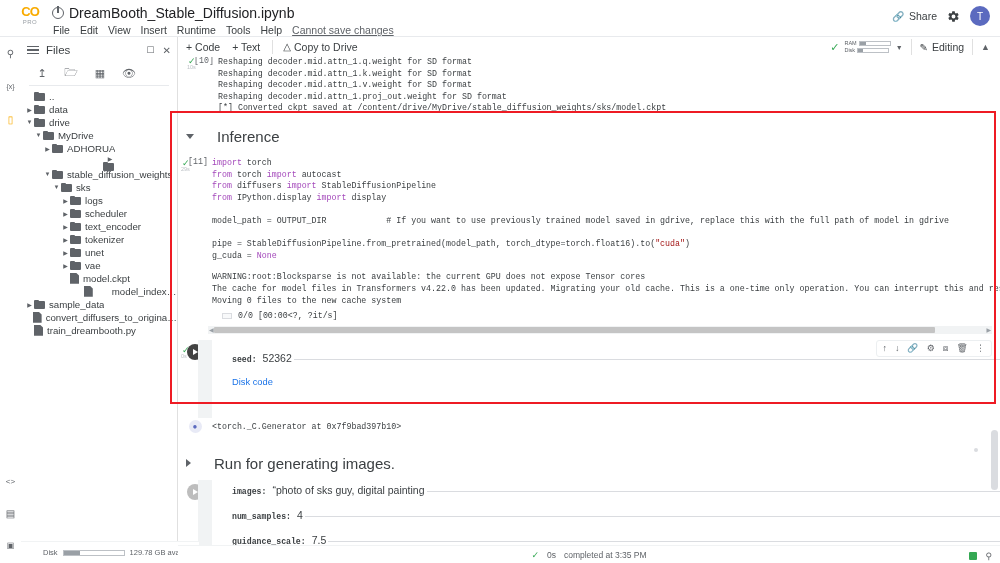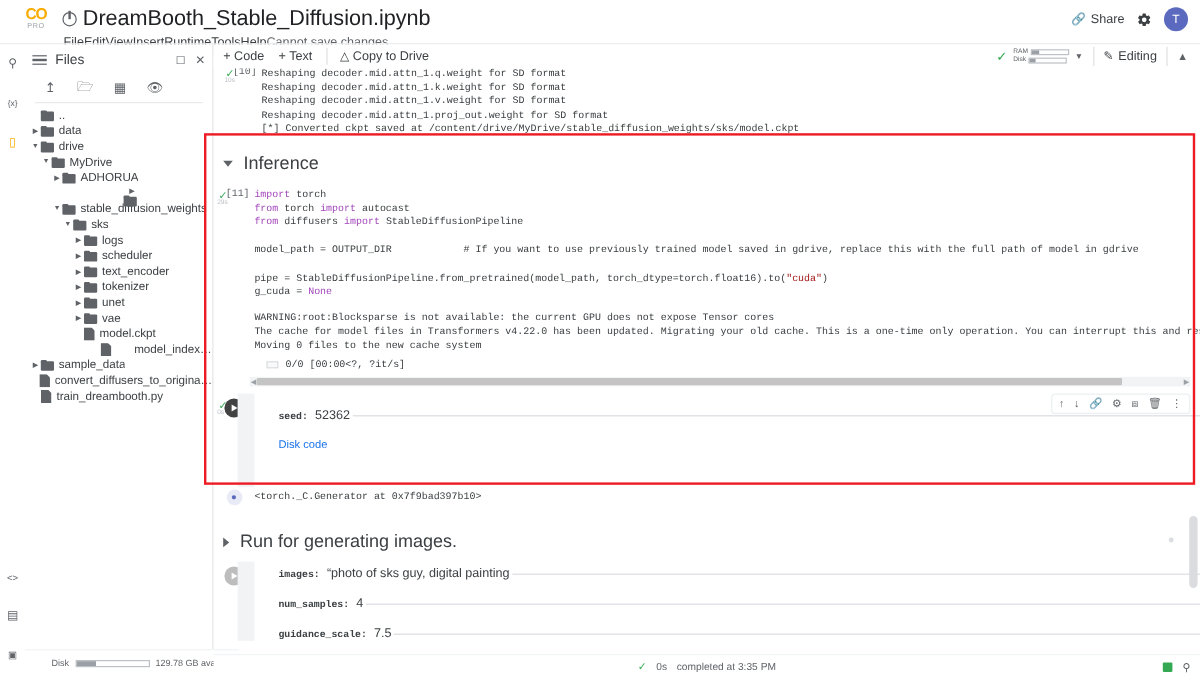--- a/index.html
+++ b/index.html
@@ -13,22 +13,22 @@
 
   
   .topbar { height: 36px; display: flex; align-items: flex-start; padding: 4px 8px 0 8px; position: relative; }
   .logo-wrap { width: 44px; display: flex; flex-direction: column; align-items: center; padding-top: 2px; }
   .logo-co { font-size: 13px; font-weight: bold; color: #f9ab00; letter-spacing: -1px; line-height: 12px; }
   .logo-pro { font-size: 6px; color: #9aa0a6; letter-spacing: .5px; margin-top: 1px; }
   .title-block { padding-top: 1px; }
   .title-row { display: flex; align-items: center; gap: 5px; }
   .nb-icon { width: 12px; height: 12px; border: 1.4px solid #5f6368; border-radius: 50%; position: relative; }
   .nb-icon:after { content:""; position:absolute; left:4.2px; top:-2px; width:1.4px; height:7px; background:#5f6368; }
-  .nb-title { font-size: 18px; color: #202124; }
-  .menu-row { display: flex; margin-top: 3px; padding-left: 1px; }
+  .nb-title { font-size: 14px; color: #202124; }
+  .menu-row { display: flex; gap: 10px; margin-top: 3px; padding-left: 1px; }
   .menu-row span { font-size: 10.5px; color: #3c4043; cursor: default; }
   .menu-row span.link { color: #5f6368; text-decoration: underline; }
   .top-right { position: absolute; right: 10px; top: 6px; display: flex; align-items: center; gap: 10px; }
   .share-btn { display: flex; align-items: center; gap: 4px; font-size: 10.5px; color: #3c4043; }
   .chain { font-size: 10px; color: #5f6368; }
   .gear { width: 13px; height: 13px; position: relative; }
   .gear svg { display:block; }
   .avatar { width: 20px; height: 20px; border-radius: 50%; background: #5b6abf; color: #fff;
             font-size: 10px; display: flex; align-items: center; justify-content: center; }
   .topbar-divider { position: absolute; left: 0; top: 36px; width: 1000px; height: 1px; background: #e8eaed; }
@@ -101,21 +101,21 @@
   .out-line { font-size: 8.3px; line-height: 11.6px; color: #3c4043; white-space: pre; }
   .clip-top { height: 8px; overflow: hidden; }
   .exec-ok { position: absolute; left: 4px; top: 0px; font-size: 9px; color: #34a853; }
   .exec-sub { position: absolute; left: 3px; top: 8px; font-size: 5.5px; color: #bdc1c6; }
 
   
   .redbox { position: absolute; left: 170px; top: 111px; width: 826px; height: 293px;
             border: 2px solid #ee1b24; pointer-events: none; z-index: 20; }
 
   
-  .sec-head { display: flex; align-items: center; gap: 9px; padding-left: 6px; }
+  .sec-head { display: flex; align-items: center; gap: 23px; padding-left: 6px; }
   .tri { width: 0; height: 0; border-left: 4px solid transparent; border-right: 4px solid transparent;
          border-top: 5px solid #5f6368; }
   .tri.right { border: none; border-top: 4px solid transparent; border-bottom: 4px solid transparent;
                border-left: 5px solid #5f6368; }
   .sec-title { font-size: 15px; color: #3c4043; }
 
   
   .cell { position: relative; display: flex; }
   .code-body { flex: 1; position: relative; }
   .cl { font-size: 8.3px; line-height: 11.6px; white-space: pre; color: #3c4043; }
@@ -415,20 +415,21 @@
     </div>
 
     <div class="cell" style="margin-top:12px;">
       <span class="cell-marker">✓</span>
       <span class="cell-marker-sub">29s</span>
       <div class="cellgut mono num-tag">[11]</div>
       <div class="code-body" id="code-lines">
           <div class="cl mono"><span class="kw">import </span><span>torch</span></div>
           <div class="cl mono"><span class="kw">from </span><span>torch </span><span class="kw">import </span><span>autocast</span></div>
           <div class="cl mono"><span class="kw">from </span><span>diffusers </span><span class="kw">import </span><span>StableDiffusionPipeline</span></div>
+          <div class="cl mono"><span class="kw">from </span><span>IPython.display </span><span class="kw">import </span><span>display</span></div>
           <div class="cl mono">&nbsp;</div>
           <div class="cl mono"><span>model_path = OUTPUT_DIR            # If you want to use previously trained model saved in gdrive, replace this with the full path of model in gdrive</span></div>
           <div class="cl mono">&nbsp;</div>
           <div class="cl mono"><span>pipe = StableDiffusionPipeline.from_pretrained(model_path, torch_dtype=torch.float16).to(</span><span class="str">"cuda"</span><span>)</span></div>
           <div class="cl mono"><span>g_cuda = </span><span class="kw">None</span></div>
         </div>
     </div>
 
     <div style="display:flex; margin-top:10px;">
       <div class="cellgut"></div>

